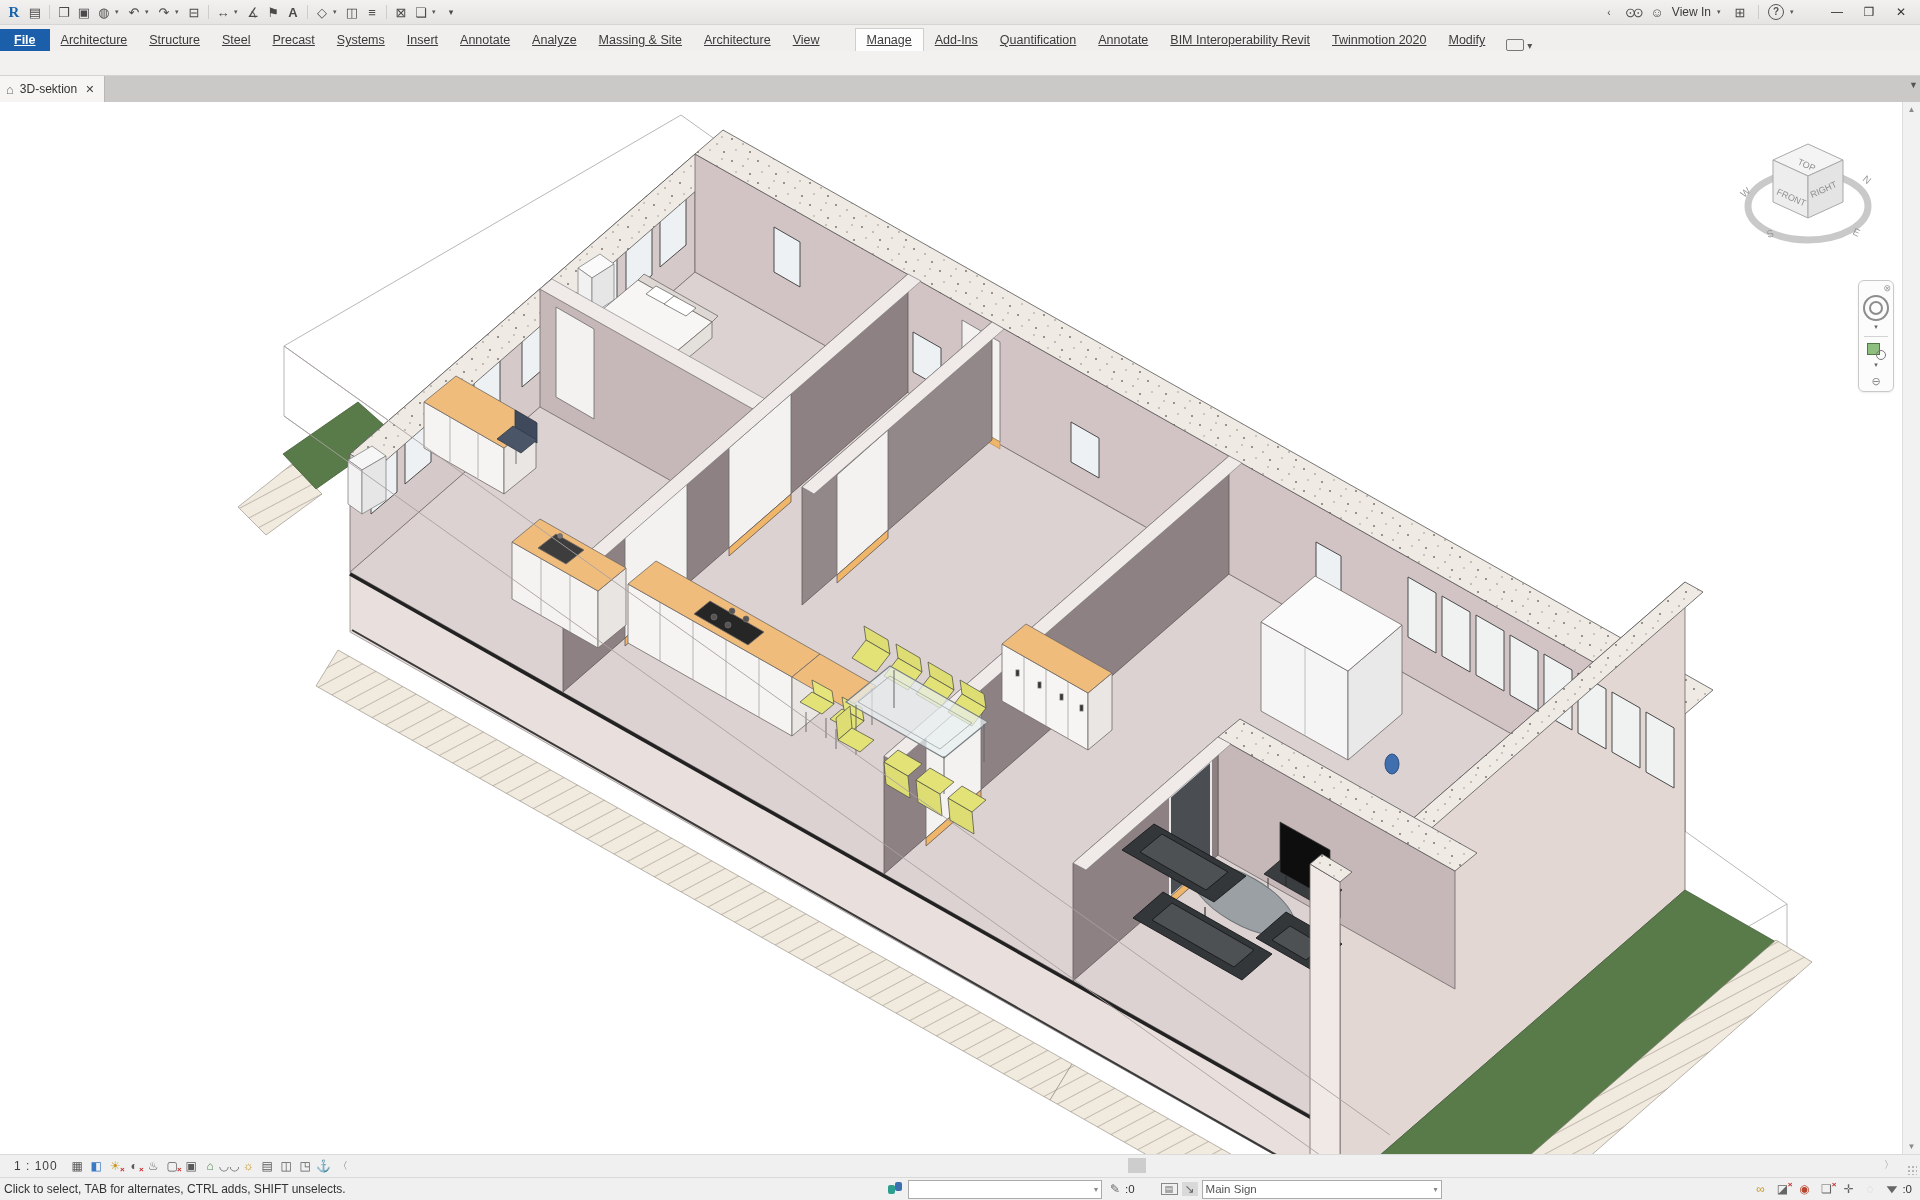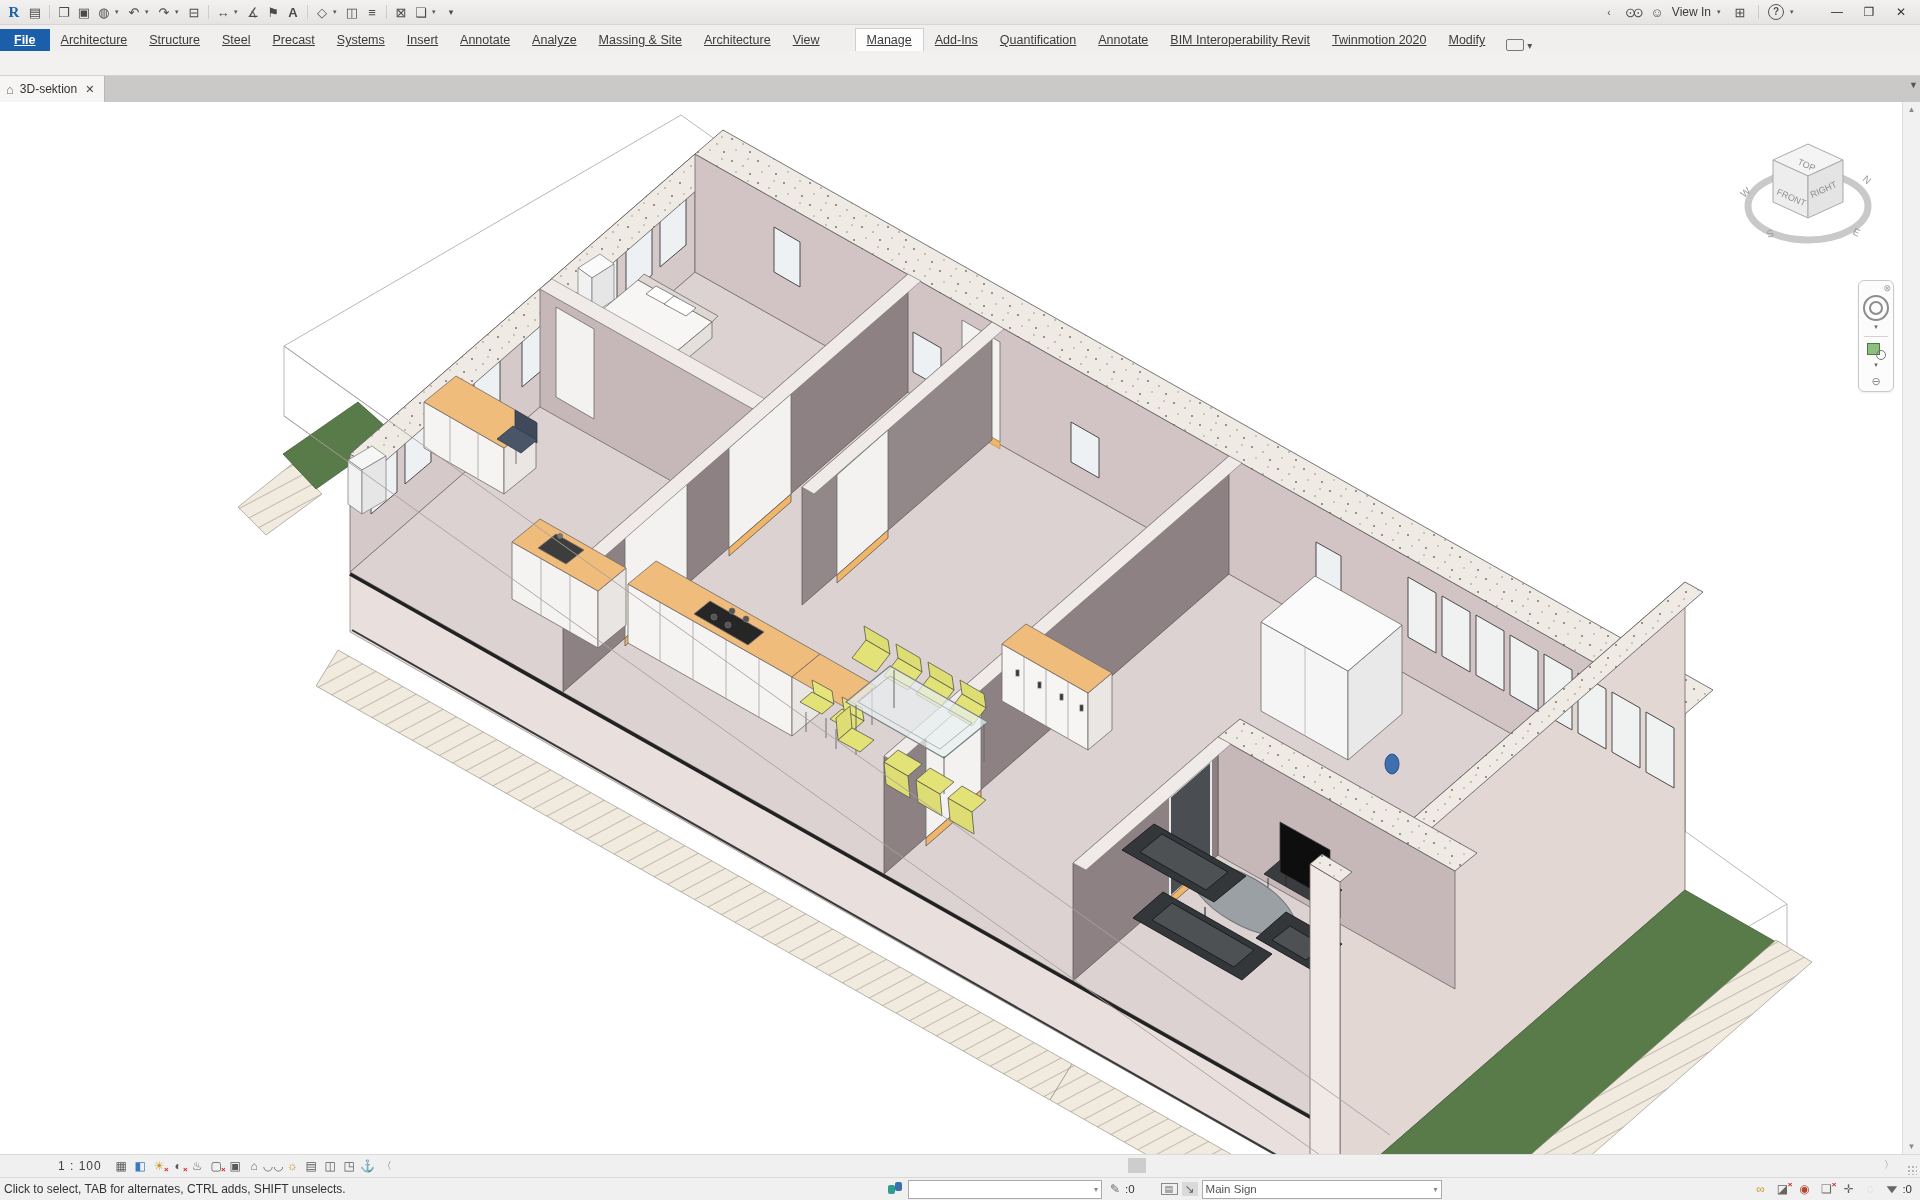--- a/index.html
+++ b/index.html
@@ -48,21 +48,21 @@
   .zoomic{position:relative;width:20px;height:18px;margin-top:3px;}
   .zoomic .sq{position:absolute;left:1px;top:1px;width:11px;height:10px;background:#8fbf7f;border:1px solid #4e7a42;}
   .zoomic .mg{position:absolute;right:0;bottom:0;width:8px;height:8px;border:1.5px solid #777;border-radius:50%;}
   .navminus{font-size:11px;color:#888;margin:3px 0 1px;}
   
   .vscroll{position:absolute;right:0;top:0;bottom:0;width:17px;background:#f1f1f1;border-left:1px solid #dddddd;
     display:flex;flex-direction:column;justify-content:space-between;align-items:center;}
   .vscroll .arr{font-size:8px;color:#8a8a8a;padding:3px 0;}
   
   .ctrlrow{height:22px;background:#f0f0f0;border-top:1px solid #dadada;display:flex;align-items:center;
-    font-size:11.5px;color:#3e3e3e;position:relative;padding-left:44px;}
+    font-size:11.5px;color:#3e3e3e;position:relative;}
   .scalebtn{padding:0 10px 0 14px;font-size:12px;letter-spacing:1px;}
   .vcic{display:inline-flex;width:19px;height:18px;align-items:center;justify-content:center;
     font-size:12px;color:#5a5a5a;position:relative;}
   .vcic .redx{position:absolute;right:0;bottom:1px;color:#cc2222;font-size:8px;font-weight:bold;}
   .vcic.blue{color:#3a79c4;}
   .vcic.sun{color:#c79a2a;}
   .vcic.green{color:#4e8a4e;}
   .collapse{font-size:10px;color:#555;margin-left:4px;}
   .hthumb{position:absolute;left:1128px;top:3px;width:18px;height:15px;background:#cdcdcd;}
   .harr{position:absolute;right:26px;top:3px;font-size:10px;color:#777;}

